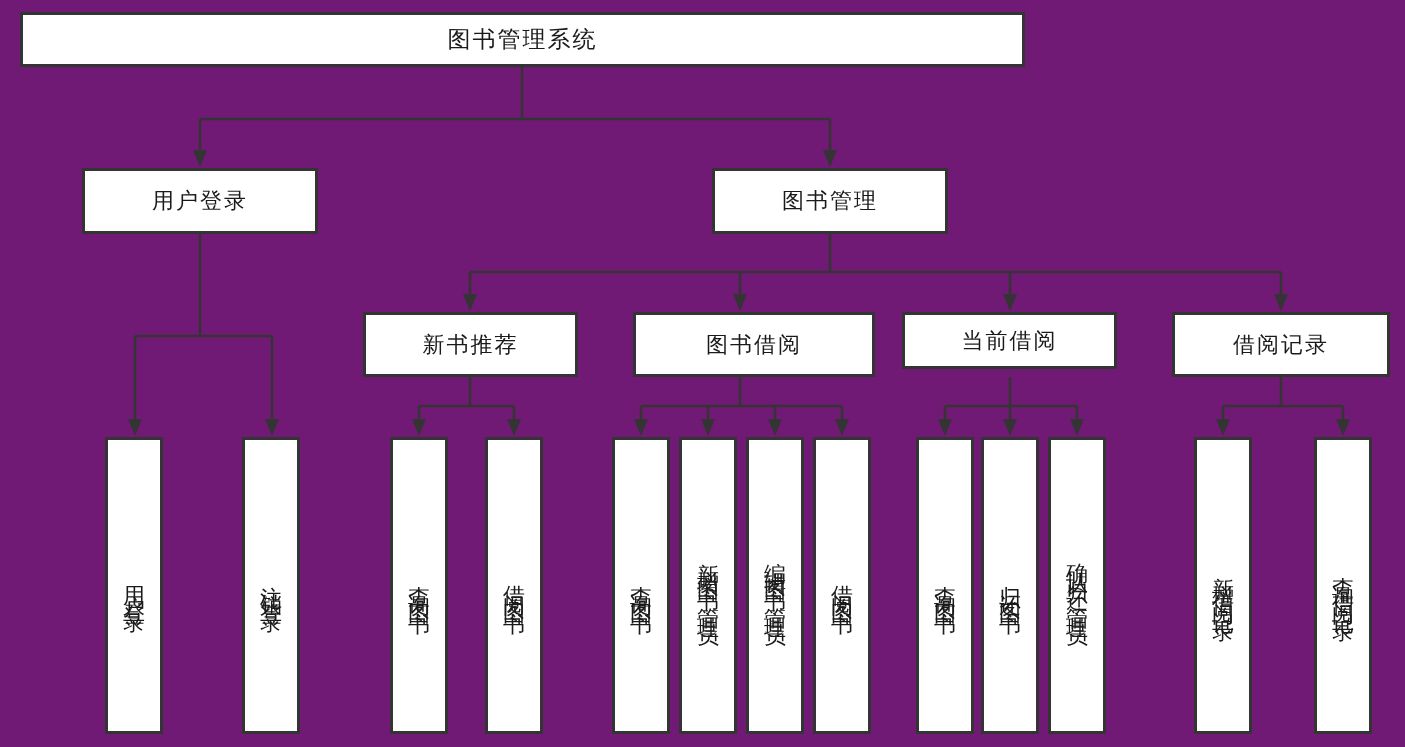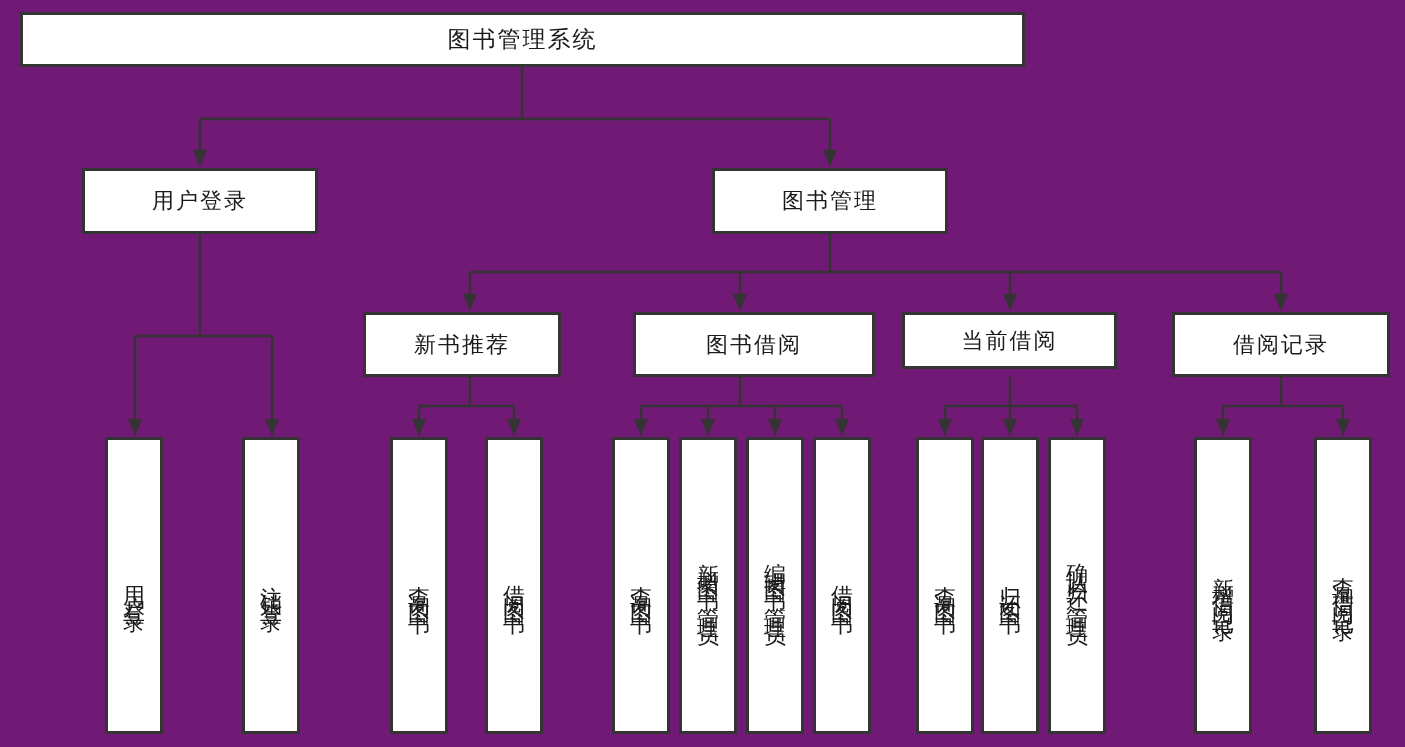--- a/index.html
+++ b/index.html
@@ -90,21 +90,21 @@
              M938 419 L952 419 L945 436 Z  M1003 419 L1017 419 L1010 436 Z
              M1070 419 L1084 419 L1077 436 Z  M1216 419 L1230 419 L1223 436 Z
              M1336 419 L1350 419 L1343 436 Z"></path>
   </svg>
 
   <div class="node root" style="left:20px; top:12px; width:1005px; height:55px;">图书管理系统</div>
 
   <div class="node" style="left:82px; top:168px; width:236px; height:66px;">用户登录</div>
   <div class="node" style="left:712px; top:168px; width:236px; height:66px;font-family:Liberation Mono, monospace;">图书管理</div>
 
-  <div class="node" style="left:363px; top:312px; width:198px; height:65px;">新书推荐</div>
+  <div class="node" style="left:363px; top:312px; width:215px; height:65px;">新书推荐</div>
   <div class="node" style="left:633px; top:312px; width:242px; height:65px;">图书借阅</div>
   <div class="node" style="left:902px; top:312px; width:215px; height:57px;">当前借阅</div>
   <div class="node" style="left:1172px; top:312px; width:218px; height:65px;">借阅记录</div>
 
   <div class="leaf" style="left:105px;">
     <span>用户登录</span>
   </div>
   <div class="leaf" style="left:242px;">
     <span>注销登录</span>
   </div>

